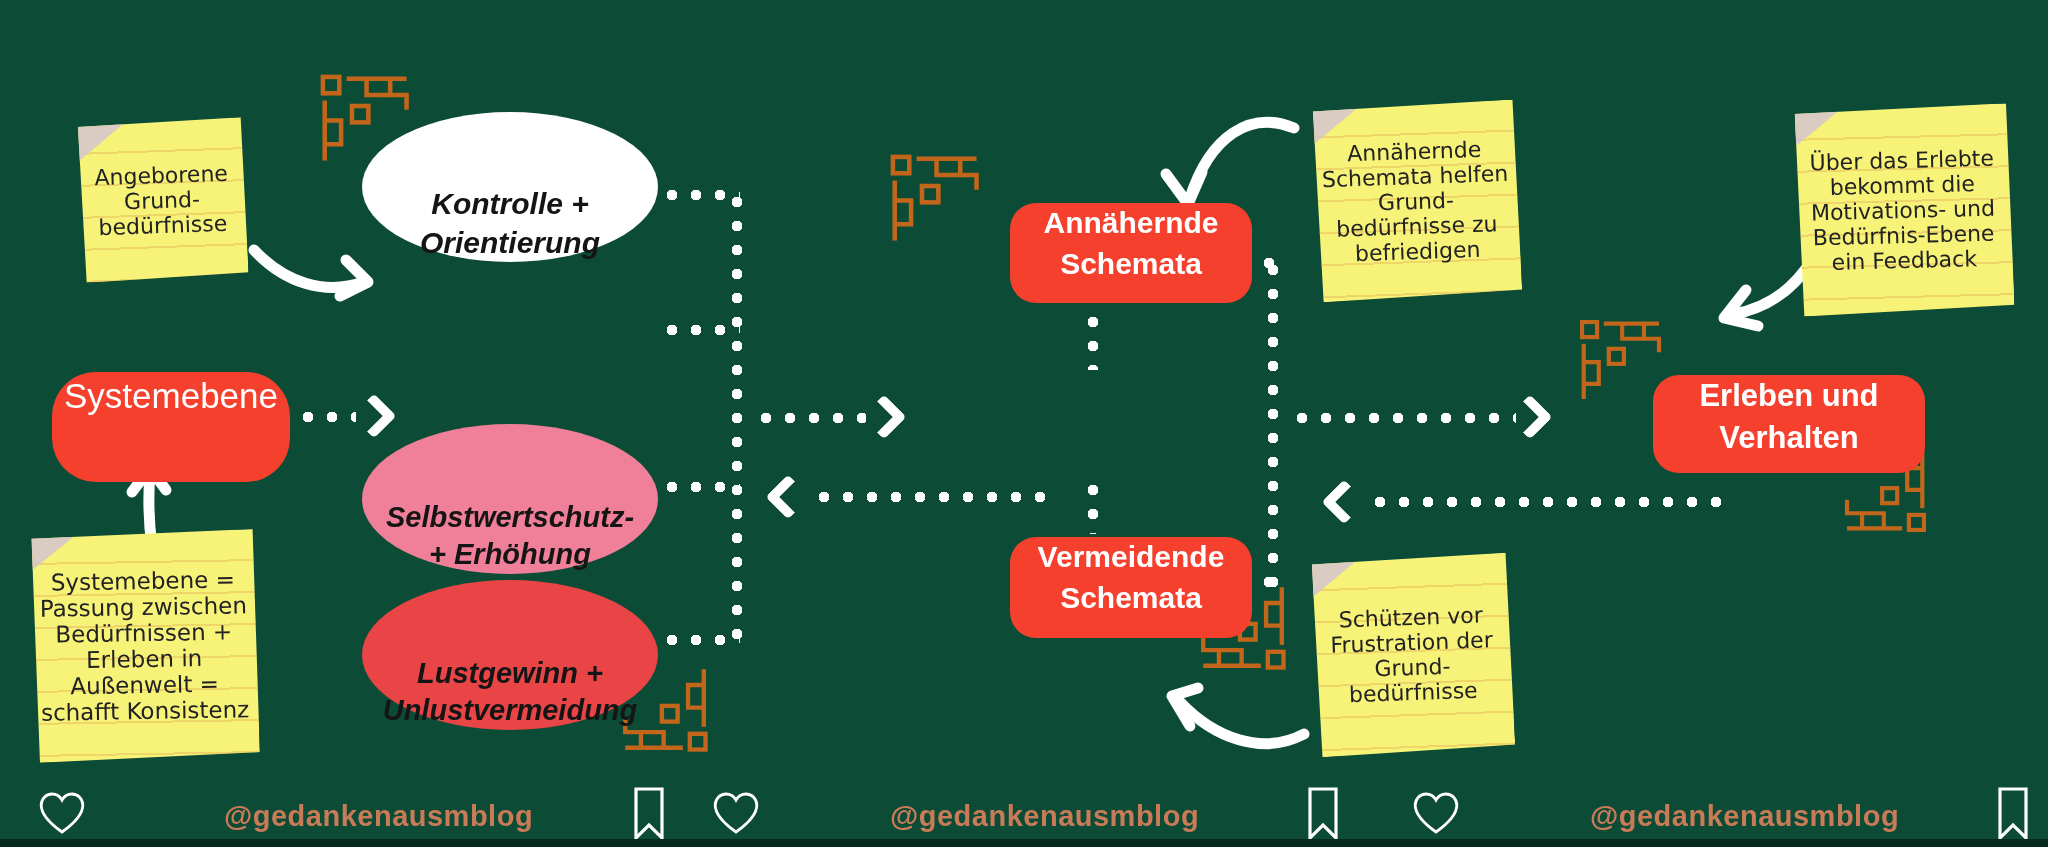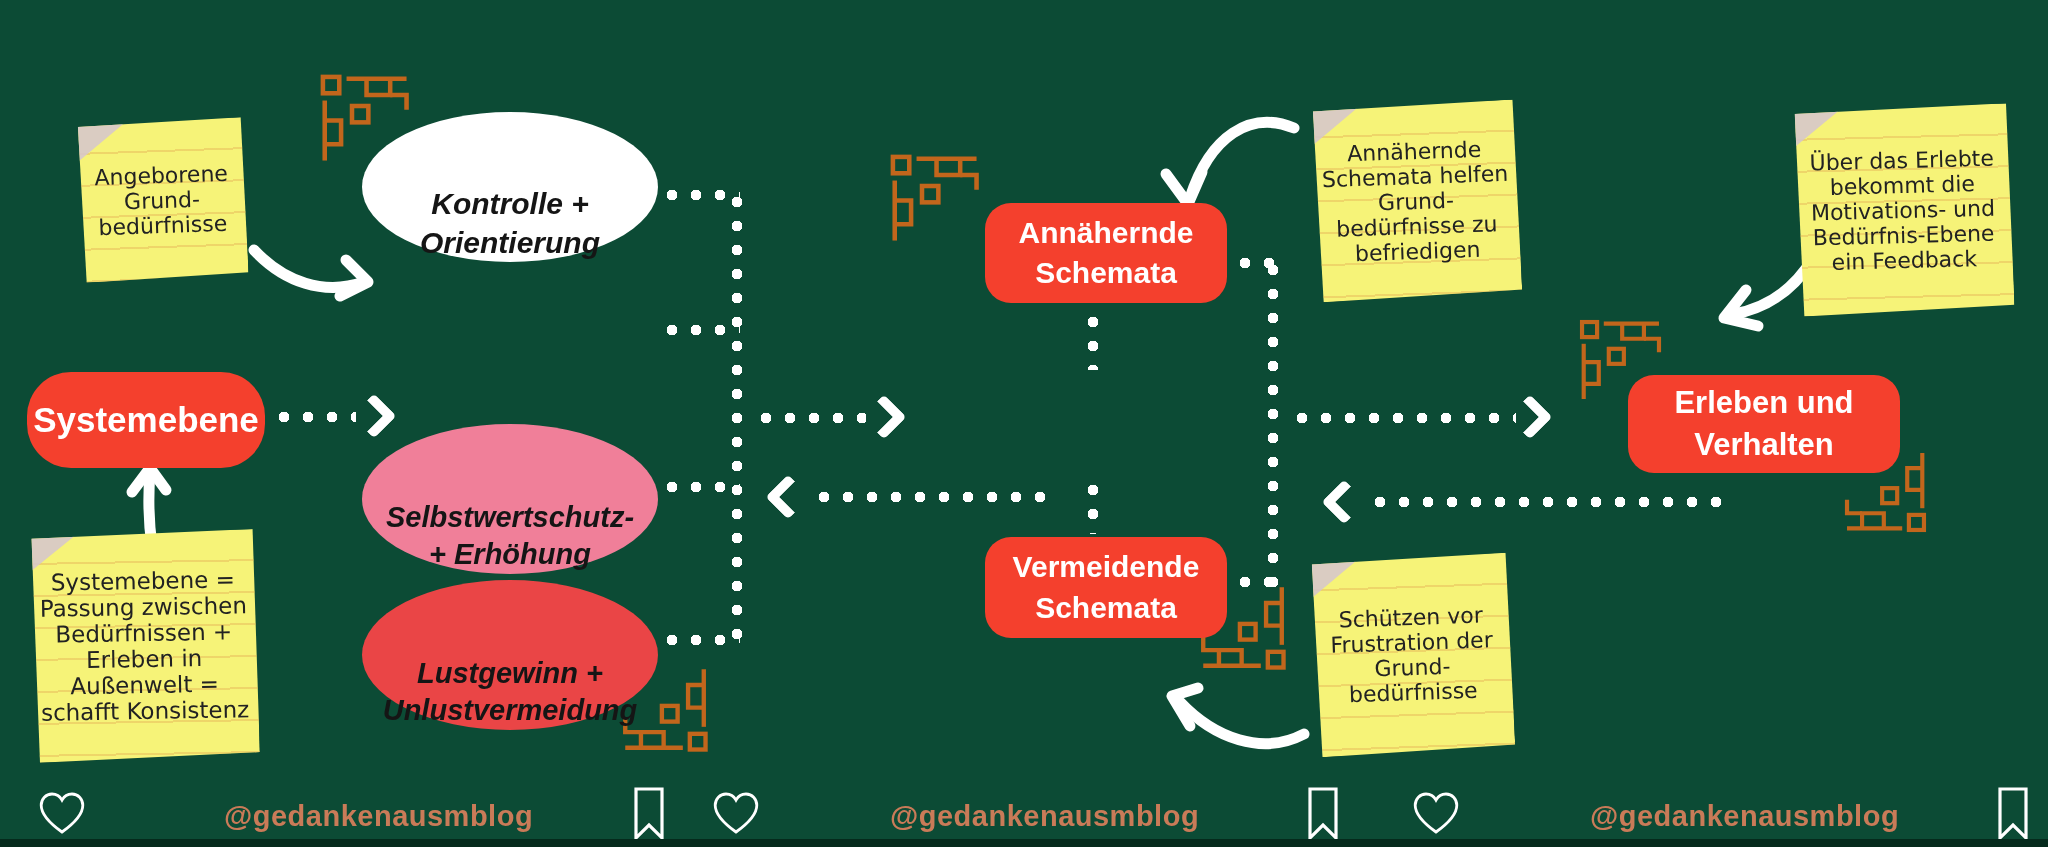--- a/index.html
+++ b/index.html
@@ -9,22 +9,22 @@
     font-family:"Liberation Sans",sans-serif;
   }
   
   .ellipse{
     position:absolute;border-radius:50%;
     display:flex;align-items:flex-end;justify-content:center;text-align:center;
     font-weight:bold;color:#151515;line-height:1.3;font-style:italic;
   }
   .rbox{
     position:absolute;background:#f4402d;border-radius:26px;
-    display:flex;align-items:center;justify-content:center;text-align:center;
-    color:#ffffff;font-weight:bold;line-height:1.35;
+    display:flex;align-items:flex-start;justify-content:center;text-align:center;
+    color:#ffffff;font-weight:bold;line-height:1.35;margin-left:25px;
   }
   .note{
     position:absolute;background:#f6f378;color:#222;
     display:flex;align-items:center;justify-content:center;text-align:center;
     white-space:pre-line;font-family:"DejaVu Sans",sans-serif;
     box-shadow:-5px 10px 14px rgba(0,0,0,.28);
     background-image:repeating-linear-gradient(to bottom,transparent 0 30px,rgba(225,165,80,.38) 30px 32px);
     clip-path:polygon(1.5% 2.5%,98.5% 0%,100% 97%,3.5% 100%);
   }
   .tape{
@@ -39,21 +39,21 @@
   .arrow-svg{position:absolute;overflow:visible;}
   .arrow-svg path,.arrow-svg polyline{fill:none;stroke:#fff;stroke-width:11;stroke-linecap:round;stroke-linejoin:round;}
   .orn{position:absolute;}
   .orn.flip{transform:rotate(180deg);}
   
   .e1{left:362px;top:112px;width:296px;height:150px;background:#ffffff;font-size:30px;}
   .e2{left:362px;top:268px;width:296px;height:148px;background:#f0974a;font-size:31px;}
   .e3{left:362px;top:424px;width:296px;height:150px;background:#f07f99;font-size:29px;}
   .e4{left:362px;top:580px;width:296px;height:150px;background:#ea4546;font-size:29px;}
   
-  .b-system{left:27px;top:372px;width:238px;height:96px;border-radius:44px;font-weight:700;font-size:35px;}
+  .b-system{left:27px;top:372px;width:238px;height:110px;border-radius:44px;font-weight:400;font-size:35px;}
   .b-ann{left:985px;top:203px;width:242px;height:100px;font-size:30px;}
   .b-mot{left:985px;top:373px;width:242px;height:100px;font-size:30px;}
   .b-ver{left:985px;top:537px;width:242px;height:101px;font-size:30px;}
   .b-erl{left:1628px;top:375px;width:272px;height:98px;font-size:31px;}
   
   .n1{left:78px;top:120px;width:168px;height:160px;font-size:22px;transform:rotate(-2deg);}
   .n2{left:30px;top:531px;width:228px;height:230px;font-size:23px;transform:rotate(-1deg);}
   .n3{left:1313px;top:103px;width:206px;height:196px;font-size:22px;transform:rotate(-2deg);}
   .n4{left:1312px;top:556px;width:200px;height:198px;font-size:22px;transform:rotate(-2deg);}
   .n5{left:1794px;top:106px;width:218px;height:208px;font-size:22px;transform:rotate(-1.5deg);}

